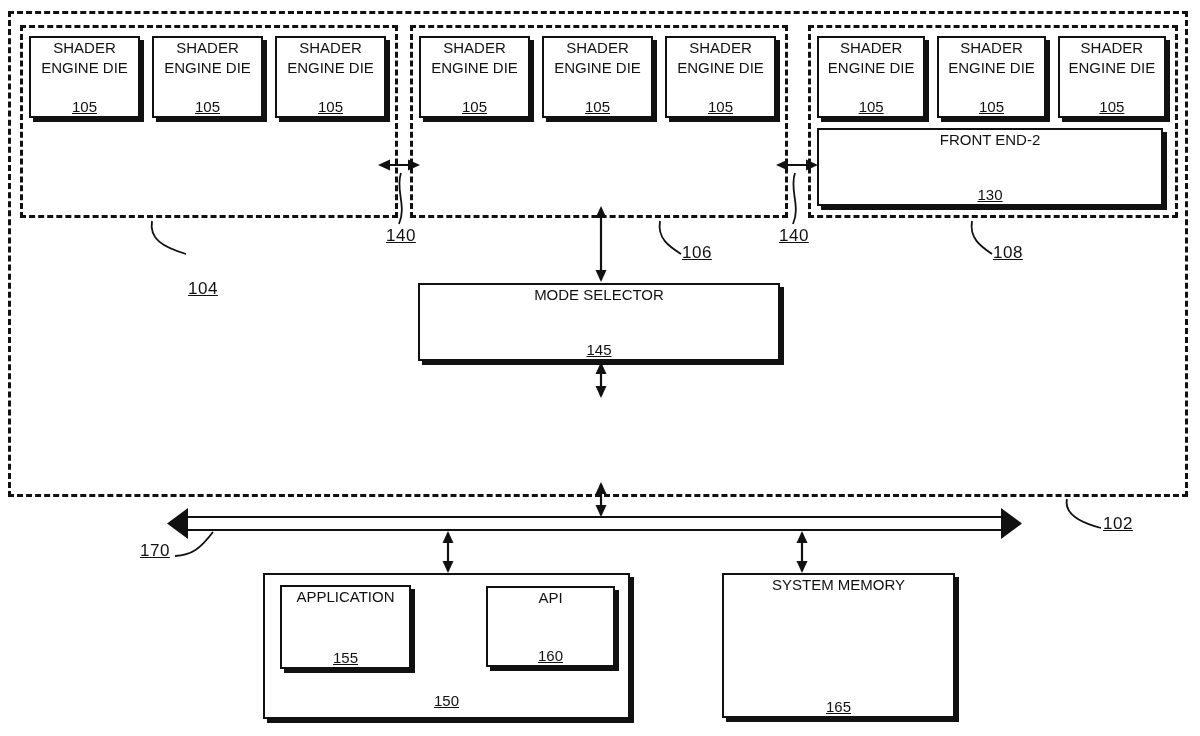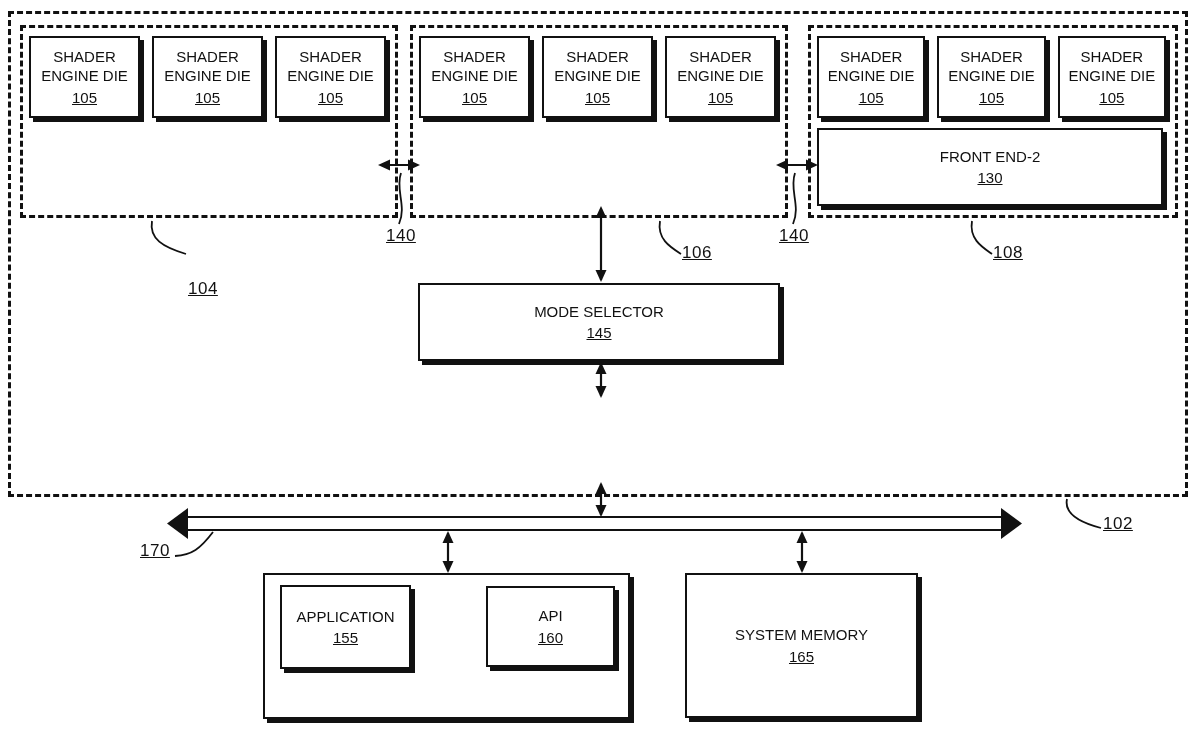--- a/index.html
+++ b/index.html
@@ -19,21 +19,21 @@
     background: transparent;
   }
   .box {
     position: absolute;
     background: #fff;
     border: 2px solid #111;
     box-shadow: 4px 4px 0 #111;
     display: flex;
     flex-direction: column;
     align-items: center;
-    justify-content: center;
+    justify-content: space-between;
     text-align: center;
     font-size: 15px;
     line-height: 1.3;
   }
   .lbl { display: block; }
   .die .lbl { max-width: 100px; }
   .ref { display: block; text-decoration: underline; margin-top: 2px; }
   .dies-row {
     position: absolute;
     left: 6px; right: 9px; top: 8px;
@@ -138,24 +138,25 @@
   <div class="box" style="left:263px; top:573px; width:367px; height:146px; display:block;">
     <div class="box" style="left:15px; top:10px; width:131px; height:84px;">
       <span class="lbl">APPLICATION</span>
       <span class="ref">155</span>
     </div>
     <div class="box" style="left:221px; top:11px; width:129px; height:81px;">
       <span class="lbl">API</span>
       <span class="ref">160</span>
     </div>
     <div class="cpu-caption">
-    </div>
-  </div>
-
-  <div class="box" style="left:685px; top:573px; width:233px; height:145px;">
+      <span class="ref">150</span>
+    </div>
+  </div>
+
+  <div class="box" style="left:722px; top:573px; width:233px; height:145px;">
     <span class="lbl">SYSTEM MEMORY</span>
     <span class="ref">165</span>
   </div>
 
   <div class="num-label" style="left:188px; top:243px;margin-top:36px;">104</div>
   <div class="num-label" style="left:386px; top:226px;">140</div>
   <div class="num-label" style="left:682px; top:243px;">106</div>
   <div class="num-label" style="left:779px; top:226px;">140</div>
   <div class="num-label" style="left:993px; top:243px;">108</div>
   <div class="num-label" style="left:1103px; top:514px;">102</div>

